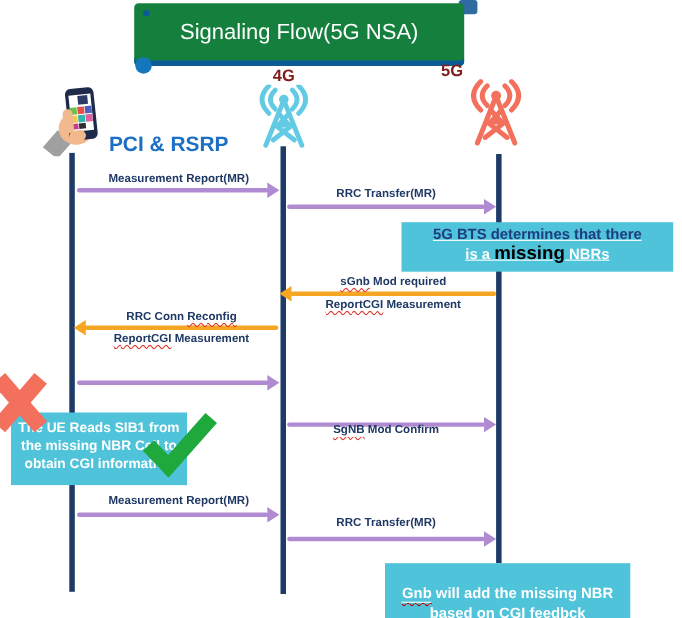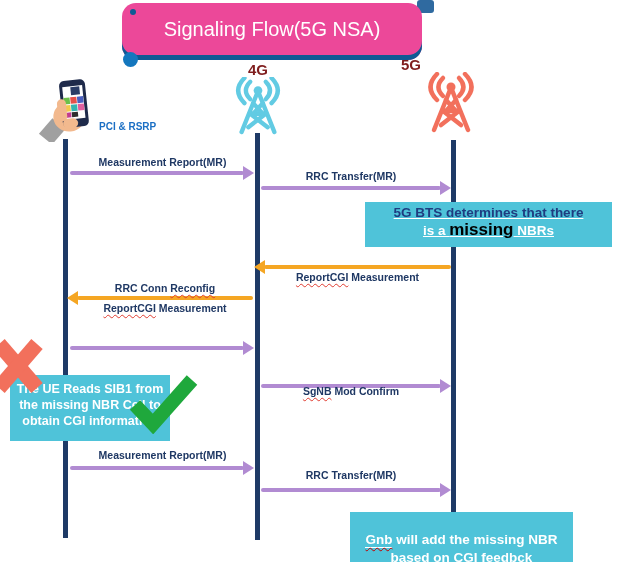--- a/index.html
+++ b/index.html
@@ -2,43 +2,43 @@
 <html><head>
 <meta charset="utf-8">
 <style>
   html,body{margin:0;padding:0;background:#fff;}
   #stage{position:relative;width:620px;height:562px;background:#fff;overflow:hidden;
          font-family:"Liberation Sans",sans-serif;}
 
   
   #banner-corner{position:absolute;left:417px;top:0;width:17px;height:13px;
                  background:#2F6AA0;border-radius:3px;z-index:1;}
-  #banner{position:absolute;left:122px;top:3px;width:300px;height:57px;background:#ec4899;
-          border-radius:14px;z-index:2;box-shadow:inset 0 -5px 0 #0E5A94;}
+  #banner{position:absolute;left:122px;top:3px;width:300px;height:57px;background:#15803d;
+          border-radius:4px;z-index:2;box-shadow:inset 0 -5px 0 #0E5A94;}
   #banner::before{content:'';position:absolute;left:1px;bottom:-7px;width:15px;height:15px;
                   background:#1477BE;border-radius:50%;}
   #banner::after{content:'';position:absolute;left:8px;top:6px;width:6px;height:6px;
                  background:#0E5A94;border-radius:50%;}
   #banner .t{display:block;text-align:center;line-height:53px;color:#fff;font-size:20px;}
 
   
   .lifeline{position:absolute;width:5px;background:#1E3A66;z-index:3;}
   #life-ue{left:63px;top:139px;height:399px;}
   #life-4g{left:255px;top:133px;height:407px;}
   #life-5g{left:451px;top:140px;height:372px;}
 
   
   .actor-label{position:absolute;font-weight:bold;font-size:15px;color:#7f1d1d;z-index:4;}
   #lbl-4g{left:228px;top:61px;width:60px;text-align:center;}
   #lbl-5g{left:401px;top:56px;width:60px;text-align:left;}
   .icon-box{position:absolute;z-index:4;}
 
   
   .kpi{position:absolute;font-weight:bold;color:#1B6FC4;z-index:4;}
-  #kpi1{left:99px;top:121px;font-size:10px;text-align:right;}
+  #kpi1{left:99px;top:121px;font-size:19px;text-align:right;}
   #kpi2{left:87px;top:475px;font-size:17px;}
 
   
   .arr{position:absolute;height:4px;border-radius:2px;z-index:5;}
   .arr.purple{background:#B18BD2;}
   .arr.orange{background:#F5A623;}
   .arr.right::after{content:'';position:absolute;right:-10px;top:-5px;width:0;height:0;
       border-top:7px solid transparent;border-bottom:7px solid transparent;}
   .arr.right.purple::after{border-left:11px solid #B18BD2;}
   .arr.left::before{content:'';position:absolute;left:-10px;top:-5px;width:0;height:0;
@@ -142,20 +142,21 @@
   <div class="arr purple right" style="left:70px;top:171px;width:174px"></div>
 
   <div class="msg-label" style="left:261px;top:170px;width:180px">RRC Transfer(MR)</div>
   <div class="arr purple right" style="left:261px;top:186px;width:180px"></div>
 
   <div id="c1" class="callout">
     <span class="navy">5G BTS determines that there</span><br>
     <span>is a </span><span class="hl">missing</span><span> NBRs</span>
   </div>
 
+  <div class="msg-label" style="left:264px;top:250px;width:187px"><span class="sq">sGnb</span><span> Mod required</span></div>
   <div class="arr orange left" style="left:264px;top:265px;width:187px"></div>
   <div class="msg-label" style="left:264px;top:271px;width:187px"><span class="sq">ReportCGI</span><span> Measurement</span></div>
 
   <div class="msg-label" style="left:75px;top:282px;width:180px"><span>RRC Conn </span><span class="sq">Reconfig</span></div>
   <div class="arr orange left" style="left:77px;top:296px;width:176px"></div>
   <div class="msg-label" style="left:75px;top:302px;width:180px"><span class="sq">ReportCGI</span><span> Measurement</span></div>
 
   <div class="arr purple right" style="left:70px;top:346px;width:174px"></div>
 
   <div class="msg-label" style="left:261px;top:385px;width:180px"><span class="sq">SgNB</span><span> Mod Confirm</span></div>

